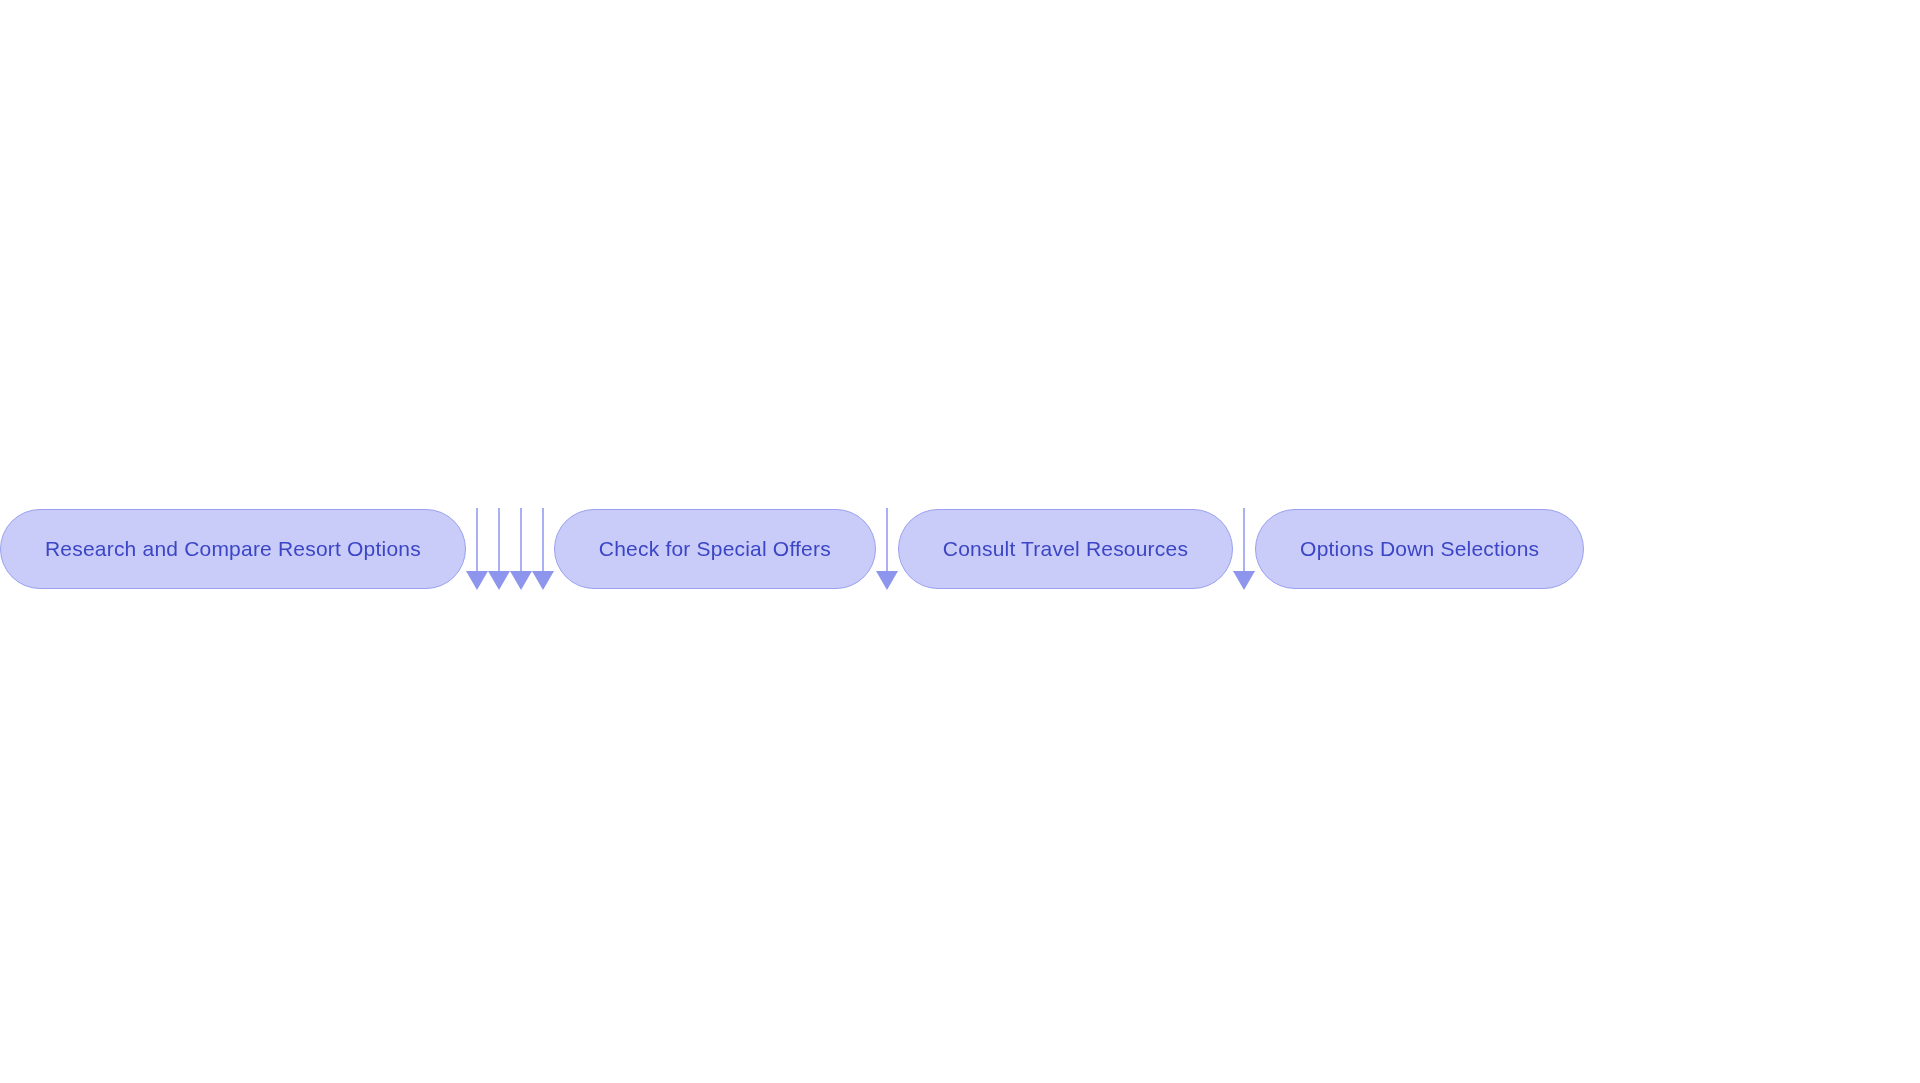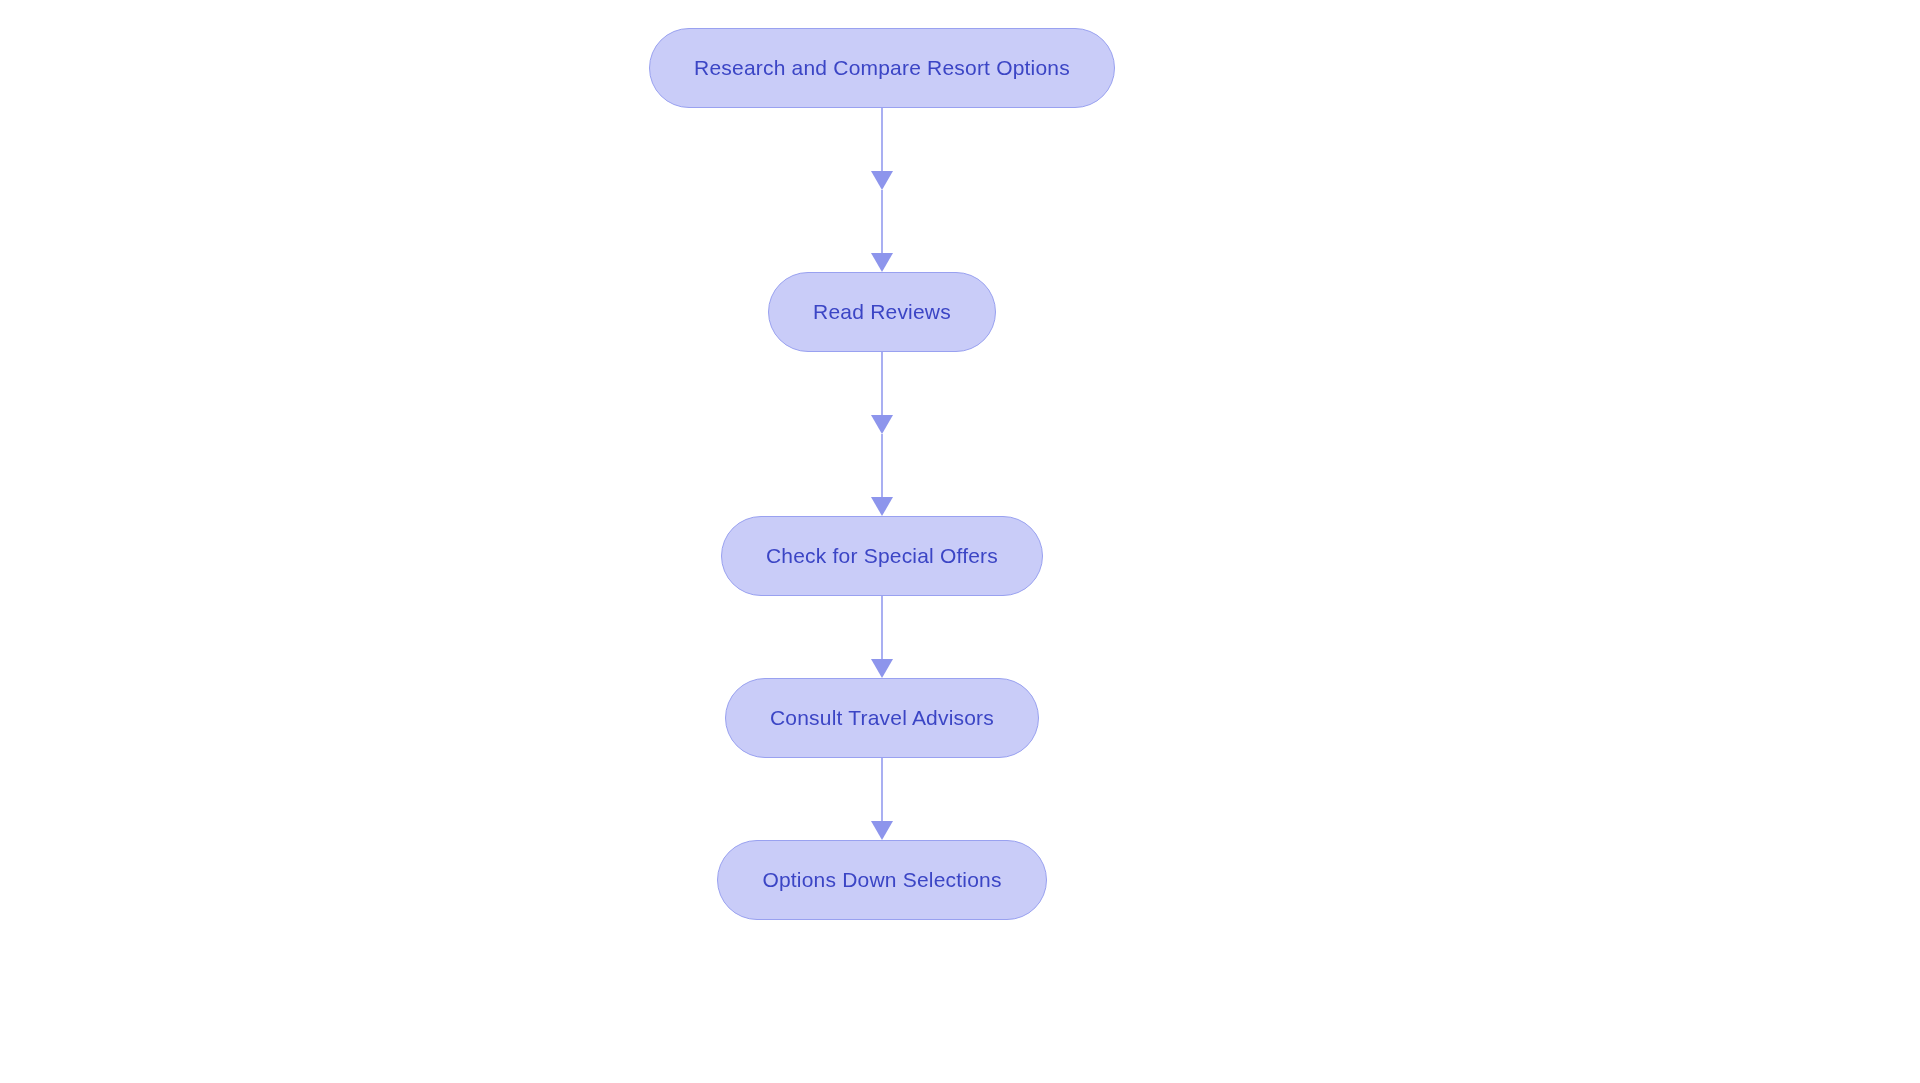--- a/index.html
+++ b/index.html
@@ -12,23 +12,23 @@
   }
   html,body{margin:0;padding:0;}
   body{
     width:1920px;height:1083px;
     background:var(--bg);
     font-family:"Liberation Sans", sans-serif;
     overflow:hidden;
   }
   .canvas{
     width:1764px;height:1083px;
-    display:flex;flex-direction:column;
+    display:flex;flex-direction:row;
     align-items:center;
-    padding-top:28px;
+    padding-top:15px;
     box-sizing:border-box;
   }
   .flow-node{
     min-height:80px;
     box-sizing:border-box;
     display:flex;align-items:center;justify-content:center;
     padding:0 44px;
     background:var(--node-fill);
     border:1.5px solid var(--node-border);
     border-radius:40px;
@@ -69,23 +69,20 @@
     <div class="line"></div>
     <div class="head"></div>
   </div>
 
 
   <div class="edge">
     <div class="line"></div>
     <div class="head"></div>
   </div>
 
-  <div class="flow-node">
-    <span class="label">Read Reviews</span>
-  </div>
 
   <div class="edge">
     <div class="line"></div>
     <div class="head"></div>
   </div>
 
 
   <div class="edge">
     <div class="line"></div>
     <div class="head"></div>
@@ -94,21 +91,21 @@
   <div class="flow-node">
     <span class="label">Check for Special Offers</span>
   </div>
 
   <div class="edge">
     <div class="line"></div>
     <div class="head"></div>
   </div>
 
   <div class="flow-node">
-    <span class="label">Consult Travel Advisors</span>
+    <span class="label">Consult Travel Resources</span>
   </div>
 
   <div class="edge">
     <div class="line"></div>
     <div class="head"></div>
   </div>
 
   <div class="flow-node">
     <span class="label">Options Down Selections</span>
   </div>

